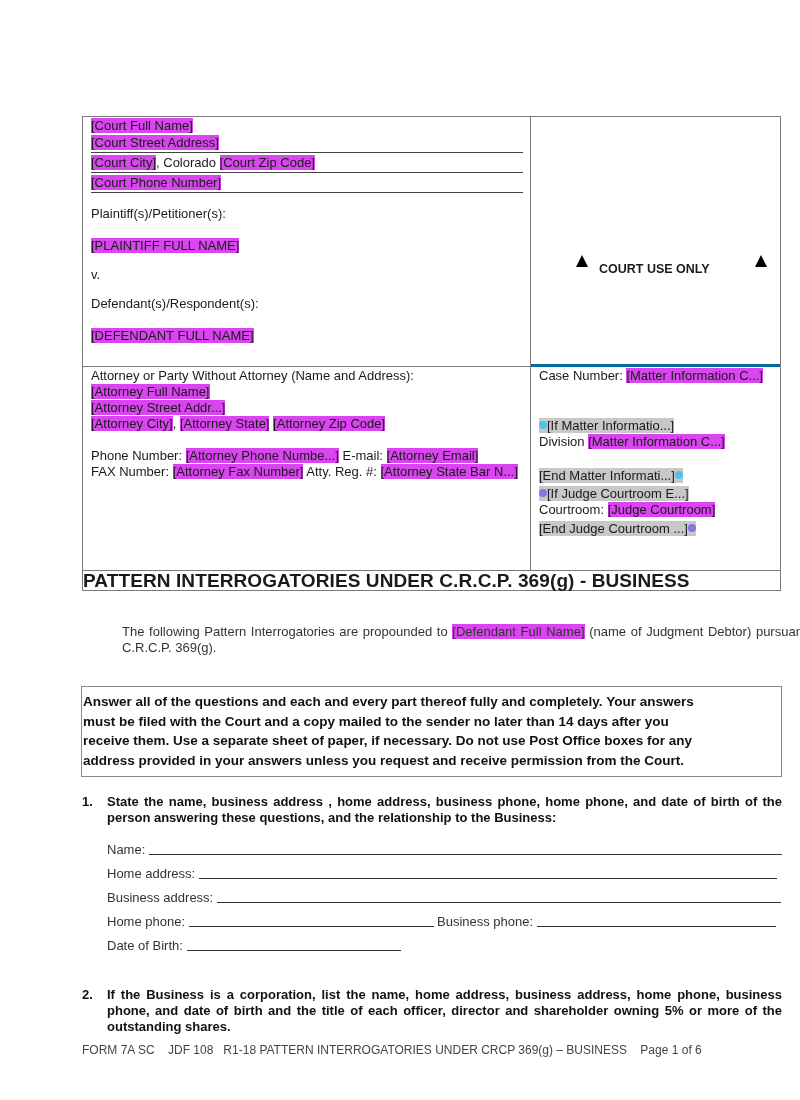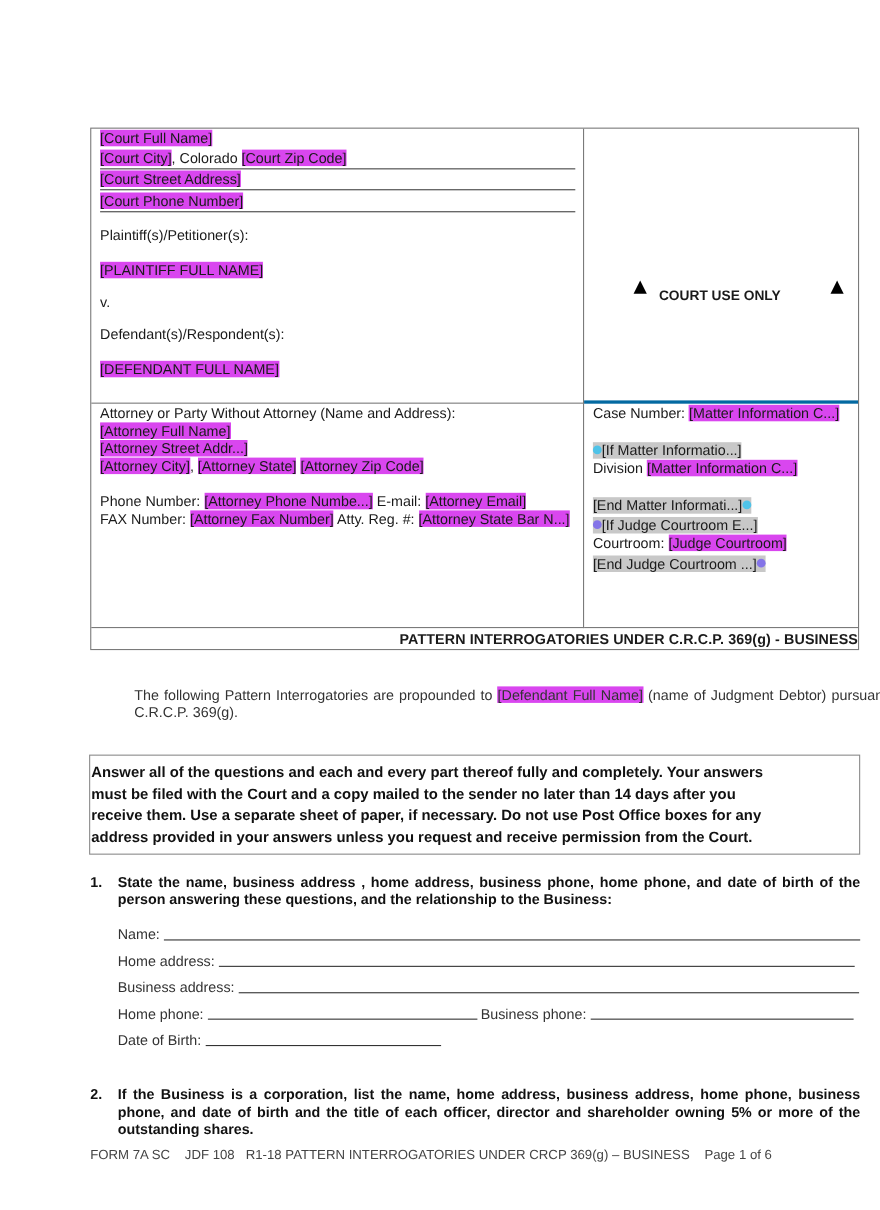--- a/index.html
+++ b/index.html
@@ -13,22 +13,22 @@
 
   #caption-table { position: absolute; left: 82px; top: 116px; width: 699px; height: 475px;
                    border: 1px solid #7a7a7a; box-sizing: border-box; }
   .cell { position: absolute; box-sizing: border-box; font-size: 13px; line-height: 16px; }
   #cell-court { left: 0; top: 0; width: 448px; height: 250px; border-right: 1px solid #7a7a7a;
                 border-bottom: 1px solid #7a7a7a; padding: 0 8px; }
   #cell-court-use { left: 448px; top: 0; width: 249px; height: 250px; border-bottom: 3px solid #0369a1; }
   #cell-attorney { left: 0; top: 250px; width: 448px; height: 204px; border-right: 1px solid #7a7a7a;
                    border-bottom: 1px solid #7a7a7a; padding: 1px 8px; }
   #cell-case { left: 448px; top: 250px; width: 249px; height: 204px; border-bottom: 1px solid #7a7a7a; padding: 1px 8px; }
-  #cell-title { left: 0; top: 454px; width: 697px; height: 19px; text-align: right;
-                font-weight: bold; font-size: 13px; line-height: 19px; letter-spacing: 0.1px; }
+  #cell-title { left: 0; top: 454px; width: 697px; height: 19px; text-align: left;
+                font-weight: bold; font-size: 19px; line-height: 19px; letter-spacing: 0.1px; }
 
   .court-line { height: 18px; line-height: 17px; }
   .ruled { border-bottom: 1px solid #444; height: 18px; width: 432px; }
   .court-line.first { margin-top: 1px; height: 16px; line-height: 16px; }
 
   .court-use { position: absolute; top: 138px; left: 0; width: 249px; height: 20px; font-size: 12.5px; font-weight: bold; }
   .tri { position: absolute; width: 0; height: 0; border-left: 6px solid transparent;
          border-right: 6px solid transparent; border-bottom: 12px solid #000; }
 
   .para { position: absolute; left: 82px; width: 700px; font-size: 13px; line-height: 16px; text-align: justify; color: #333; margin-left: 40px; }
@@ -48,25 +48,25 @@
 </style>
 </head>
 <body>
 
 <div id="caption-table">
 
   <div class="cell" id="cell-court">
     <div class="court-line first">
       <span class="hl">[Court Full Name]</span>
     </div>
+    <div class="court-line ruled">
+      <span class="hl">[Court Street Address]</span>
+    </div>
     <div class="court-line ruled" style="margin-top:1px">
       <span class="hl">[Court City]</span><span>, Colorado </span><span class="hl">[Court Zip Code]</span>
-    </div>
-    <div class="court-line ruled">
-      <span class="hl">[Court Street Address]</span>
     </div>
     <div class="court-line ruled" style="margin-top:1px">
       <span class="hl">[Court Phone Number]</span>
     </div>
     <div style="margin-top:13px">Plaintiff(s)/Petitioner(s):</div>
     <div style="margin-top:16px"><span class="hl">[PLAINTIFF FULL NAME]</span></div>
     <div style="margin-top:13px">v.</div>
     <div style="margin-top:13px">Defendant(s)/Respondent(s):</div>
     <div style="margin-top:16px"><span class="hl">[DEFENDANT FULL NAME]</span></div>
   </div>
@@ -92,21 +92,21 @@
     </div>
     <div>
       <span>FAX Number: </span><span class="hl">[Attorney Fax Number]</span><span> Atty. Reg. #: </span><span class="hl">[Attorney State Bar N...]</span>
     </div>
   </div>
 
   <div class="cell" id="cell-case">
     <div>
       <span>Case Number: </span><span class="hl">[Matter Information C...]</span>
     </div>
-    <div style="margin-top:18px">
+    <div style="margin-top:34px">
       <span class="gray"><span class="dot cyan"></span><span>[If Matter Informatio...]</span></span>
     </div>
     <div>
       <span>Division </span><span class="hl">[Matter Information C...]</span>
     </div>
     <div style="margin-top:18px">
       <span class="gray"><span>[End Matter Informati...]</span><span class="dot cyan"></span></span>
     </div>
     <div style="margin-top:2px">
       <span class="gray"><span class="dot violet"></span><span>[If Judge Courtroom E...]</span></span>

